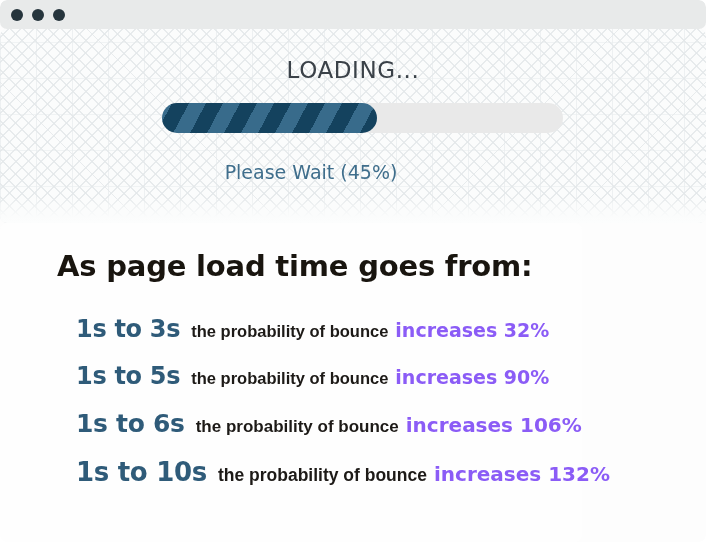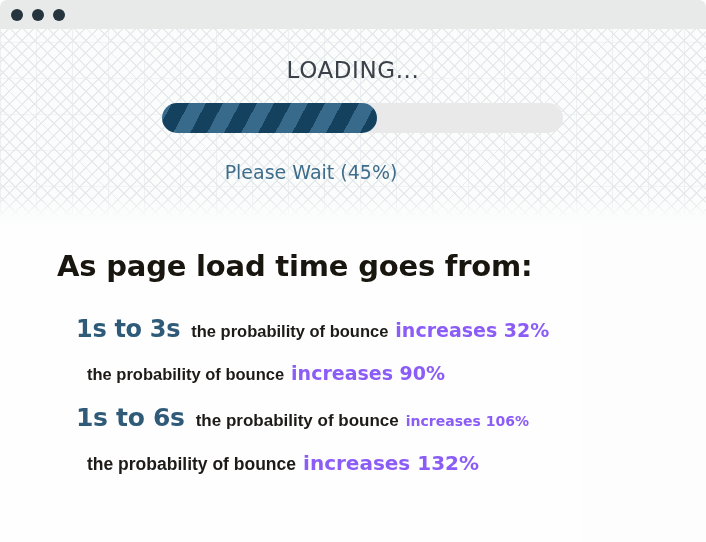--- a/index.html
+++ b/index.html
@@ -1,15 +1,15 @@
 <!DOCTYPE html>
 <html><head>
 <meta charset="utf-8">
 <style>
-  * { margin:0; padding:0; box-sizing:border-box; }
+  * { margin:0; padding:0; box-sizing:border-box;border-radius:7px; }
 
   html, body {
     width: 706px;
     height: 542px;
     overflow: hidden;
     background: #ffffff;
     font-family: "Liberation Sans", sans-serif;
   }
 
   #app {
@@ -183,21 +183,21 @@
   .r0 .row-range { font-size: 24px; }
   .r0 .row-mid   { font-size: 16.5px; }
   .r0 .row-delta { font-size: 19px; }
 
   .r1 .row-range { font-size: 24px; }
   .r1 .row-mid   { font-size: 16.5px; }
   .r1 .row-delta { font-size: 19px; }
 
   .r2 .row-range { font-size: 25px; }
   .r2 .row-mid   { font-size: 17px; }
-  .r2 .row-delta { font-size: 14px; }
+  .r2 .row-delta { font-size: 20px; }
 
   .r3 .row-range { font-size: 26px; }
   .r3 .row-mid   { font-size: 17.5px; }
   .r3 .row-delta { font-size: 20px; }
 </style>
 </head>
 <body>
 
 <div id="app">
 
@@ -226,31 +226,33 @@
 
     <div class="rows">
 
       <div class="row r0">
         <span class="row-range">1s to 3s</span>
         <span class="row-mid">the probability of bounce</span>
         <span class="row-delta">increases 32%</span>
       </div>
 
       <div class="row r1">
+        <span class="row-range">1s to 5s</span>
         <span class="row-mid">the probability of bounce</span>
         <span class="row-delta">increases 90%</span>
       </div>
 
       <div class="row r2">
         <span class="row-range">1s to 6s</span>
         <span class="row-mid">the probability of bounce</span>
         <span class="row-delta">increases 106%</span>
       </div>
 
       <div class="row r3">
+        <span class="row-range">1s to 10s</span>
         <span class="row-mid">the probability of bounce</span>
         <span class="row-delta">increases 132%</span>
       </div>
 
     </div>
   </div>
 
 </div>
 
 </body></html>

